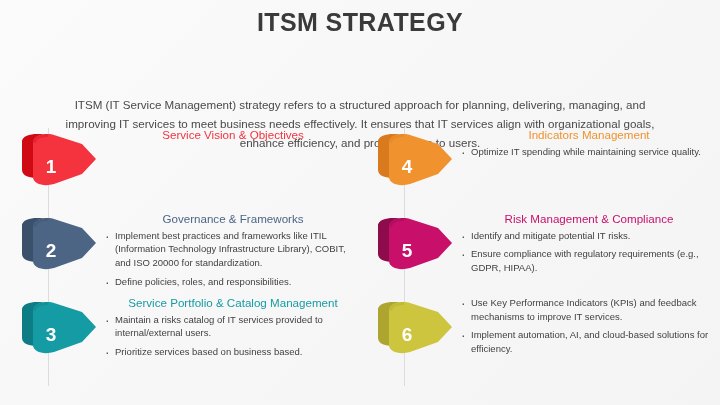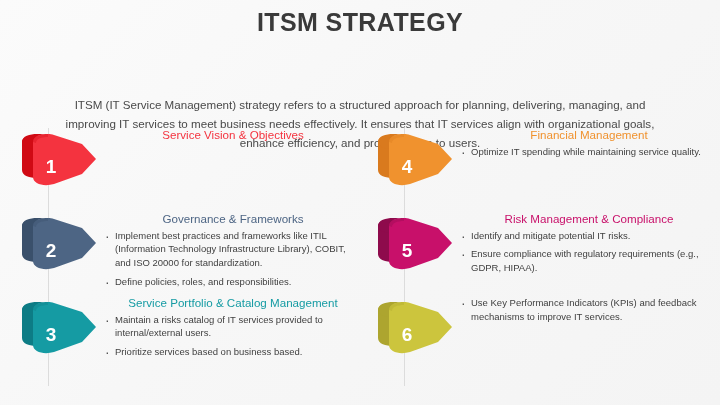--- a/index.html
+++ b/index.html
@@ -262,21 +262,21 @@
              L82,25
              L68,40
              L40,50
              C30,53 19,50 19,43
              Z" fill="#F0922E"></path>
     <path d="M19,8 C19,2 27,0 34,0 L34,3 C27,3 22,5 22,9 Z" fill="#D97A1E" opacity="0.35"></path>
   </svg>
           <div class="num">4</div>
         </div>
         <div class="content">
-          <div class="heading" style="color: rgb(240, 146, 46);">Financial Management</div>
+          <div class="heading" style="color: rgb(240, 146, 46);">Indicators Management</div>
           <ul class="bullets">
             <li>Optimize IT spending while maintaining service quality.</li>
           </ul>
         </div>
       </div>
       <div class="row r1">
         <div class="ribbon">
   <svg width="92" height="62" viewBox="0 0 92 62">
     <defs>
       <linearGradient id="rgright_column1" x1="0" y1="0" x2="0" y2="1">
@@ -333,18 +333,19 @@
              L40,50
              C30,53 19,50 19,43
              Z" fill="#CCC53D"></path>
     <path d="M19,8 C19,2 27,0 34,0 L34,3 C27,3 22,5 22,9 Z" fill="#ADA52F" opacity="0.35"></path>
   </svg>
           <div class="num">6</div>
         </div>
         <div class="content">
           <ul class="bullets">
             <li>Use Key Performance Indicators (KPIs) and feedback mechanisms to improve IT services.</li>
+            <li>Implement automation, AI, and cloud-based solutions for efficiency.</li>
           </ul>
         </div>
       </div>
     </div>
 
 </div>
 
 </body></html>

